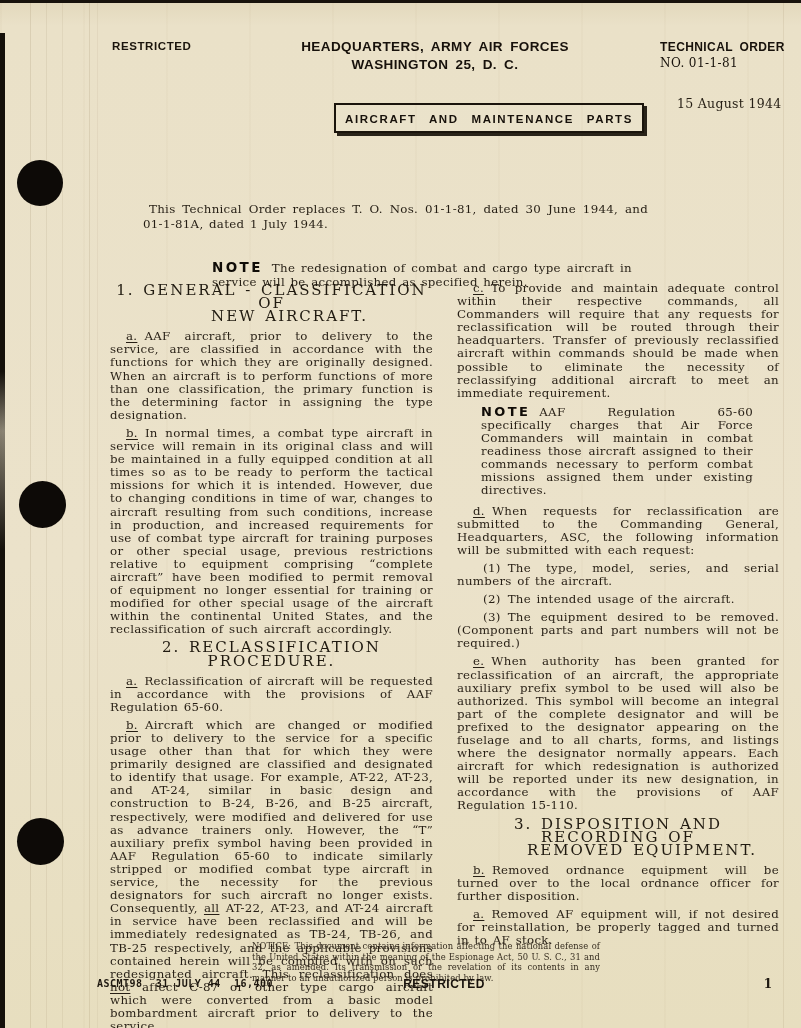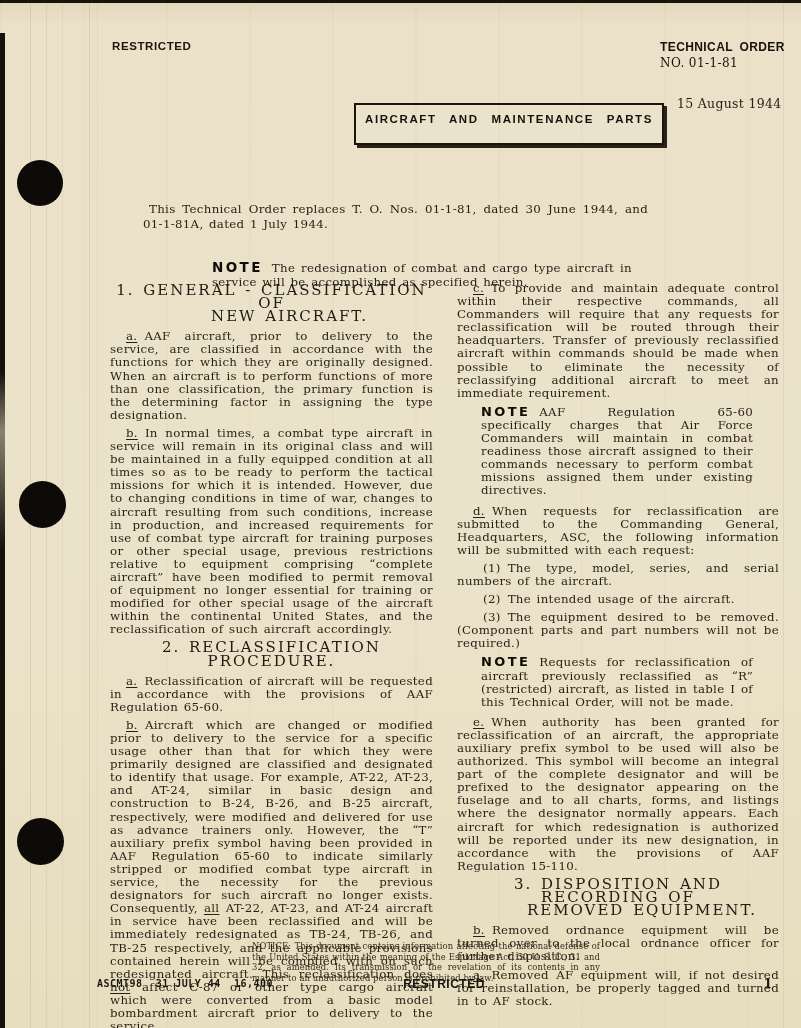--- a/index.html
+++ b/index.html
@@ -27,21 +27,21 @@
     letter-spacing:.6px;color:#1b150d;}
   .hdr-center{position:absolute;left:280px;top:38px;width:310px;text-align:center;
     font-family:"Liberation Sans",sans-serif;font-weight:bold;font-size:13.5px;
     letter-spacing:.4px;word-spacing:3px;line-height:18px;color:#17110b;}
   .hdr-to{position:absolute;left:660px;top:39px;color:#17110b;line-height:16px;}
   .hdr-to .to-label{font-family:"Liberation Sans",sans-serif;font-weight:bold;font-size:12px;letter-spacing:.4px;word-spacing:3px;}
   .hdr-to .to-num{font-family:"DejaVu Serif",serif;font-weight:normal;font-size:12px;letter-spacing:.4px;}
   .hdr-date{position:absolute;left:662px;top:96px;font-size:12.5px;color:#251e14;letter-spacing:.3px;margin-left:15px;}
   .stamp{position:absolute;left:334px;top:103px;
     border:2px solid #1a140c;box-shadow:3px 3px 0 rgba(24,18,10,.92);
-    padding:3px 9px 16px;background:rgba(255,255,255,0.04);margin-left:20px;}
+    padding:3px 9px 4px;background:rgba(255,255,255,0.04);}
   .stamp span{font-family:"Liberation Sans",sans-serif;font-weight:bold;font-size:11.5px;
     letter-spacing:1.6px;word-spacing:8px;color:#17110b;}
   .title{position:absolute;left:117px;top:148px;width:640px;margin:0;text-align:center;
     font-family:"Liberation Sans",sans-serif;font-weight:bold;font-size:20px;
     letter-spacing:.4px;word-spacing:6px;color:#14100a;}
   .intro{position:absolute;left:143px;top:202px;width:505px;margin:0;
     font-size:11.8px;line-height:14.6px;letter-spacing:.3px;word-spacing:1.5px;
     text-indent:6px;text-align:justify;color:#251e14;}
   .intro-note{position:absolute;left:196px;top:244px;width:420px;margin:16px;
     font-size:11.8px;line-height:14px;letter-spacing:.3px;word-spacing:1.5px;
@@ -88,20 +88,24 @@
   <div class="vline" style="left:783px;opacity:.8"></div>
 
   <div class="edge-top"></div>
   <div class="edge-left"></div>
   <div class="hole hole1"></div>
   <div class="hole hole2"></div>
   <div class="hole hole3"></div>
 
   <div class="hdr-restricted">RESTRICTED</div>
 
+  <div class="hdr-center">
+    <div>HEADQUARTERS, ARMY AIR FORCES</div>
+    <div>WASHINGTON 25, D. C.</div>
+  </div>
 
   <div class="hdr-to">
     <div class="to-label">TECHNICAL ORDER</div>
     <div class="to-num">NO. 01-1-81</div>
   </div>
 
   <div class="hdr-date">15 August 1944</div>
 
   <div class="stamp">
     <span>AIRCRAFT AND MAINTENANCE PARTS</span>
@@ -132,21 +136,20 @@
     <p class="note"><span class="note-label">NOTE</span><span>AAF Regulation 65-60 specifically charges that Air Force Commanders will maintain in combat readiness those aircraft assigned to their commands necessary to perform combat missions assigned them under existing directives.</span></p>
 
     <p class="para"><span class="lead u">d.</span><span>When requests for reclassification are submitted to the Commanding General, Headquarters, ASC, the following information will be submitted with each request:</span></p>
 
     <p class="para subpara"><span class="lead">(1)</span><span>The type, model, series, and serial numbers of the aircraft.</span></p>
 
     <p class="para subpara"><span class="lead">(2)</span><span>The intended usage of the aircraft.</span></p>
 
     <p class="para subpara"><span class="lead">(3)</span><span>The equipment desired to be removed. (Component parts and part numbers will not be required.)</span></p>
 
-    <p class="note"><span class="note-label">NOTE</span><span>Requests for reclassification of aircraft previously reclassified as “R” (restricted) aircraft, as listed in table I of this Technical Order, will not be made.</span></p>
 
     <p class="para"><span class="lead u">e.</span><span>When authority has been granted for reclassification of an aircraft, the appropriate auxiliary prefix symbol to be used will also be authorized. This symbol will become an integral part of the complete designator and will be prefixed to the designator appearing on the fuselage and to all charts, forms, and listings where the designator normally appears. Each aircraft for which redesignation is authorized will be reported under its new designation, in accordance with the provisions of AAF Regulation 15-110.</span></p>
 
     <div class="sech"><span>3. DISPOSITION AND RECORDING OF</span><span class="l2 deep">REMOVED EQUIPMENT.</span></div>
 
     <p class="para"><span class="lead u">b.</span><span>Removed ordnance equipment will be turned over to the local ordnance officer for further disposition.</span></p>
 
     <p class="para"><span class="lead u">a.</span><span>Removed AF equipment will, if not desired for reinstallation, be properly tagged and turned in to AF stock.</span></p>
   </div>
 

